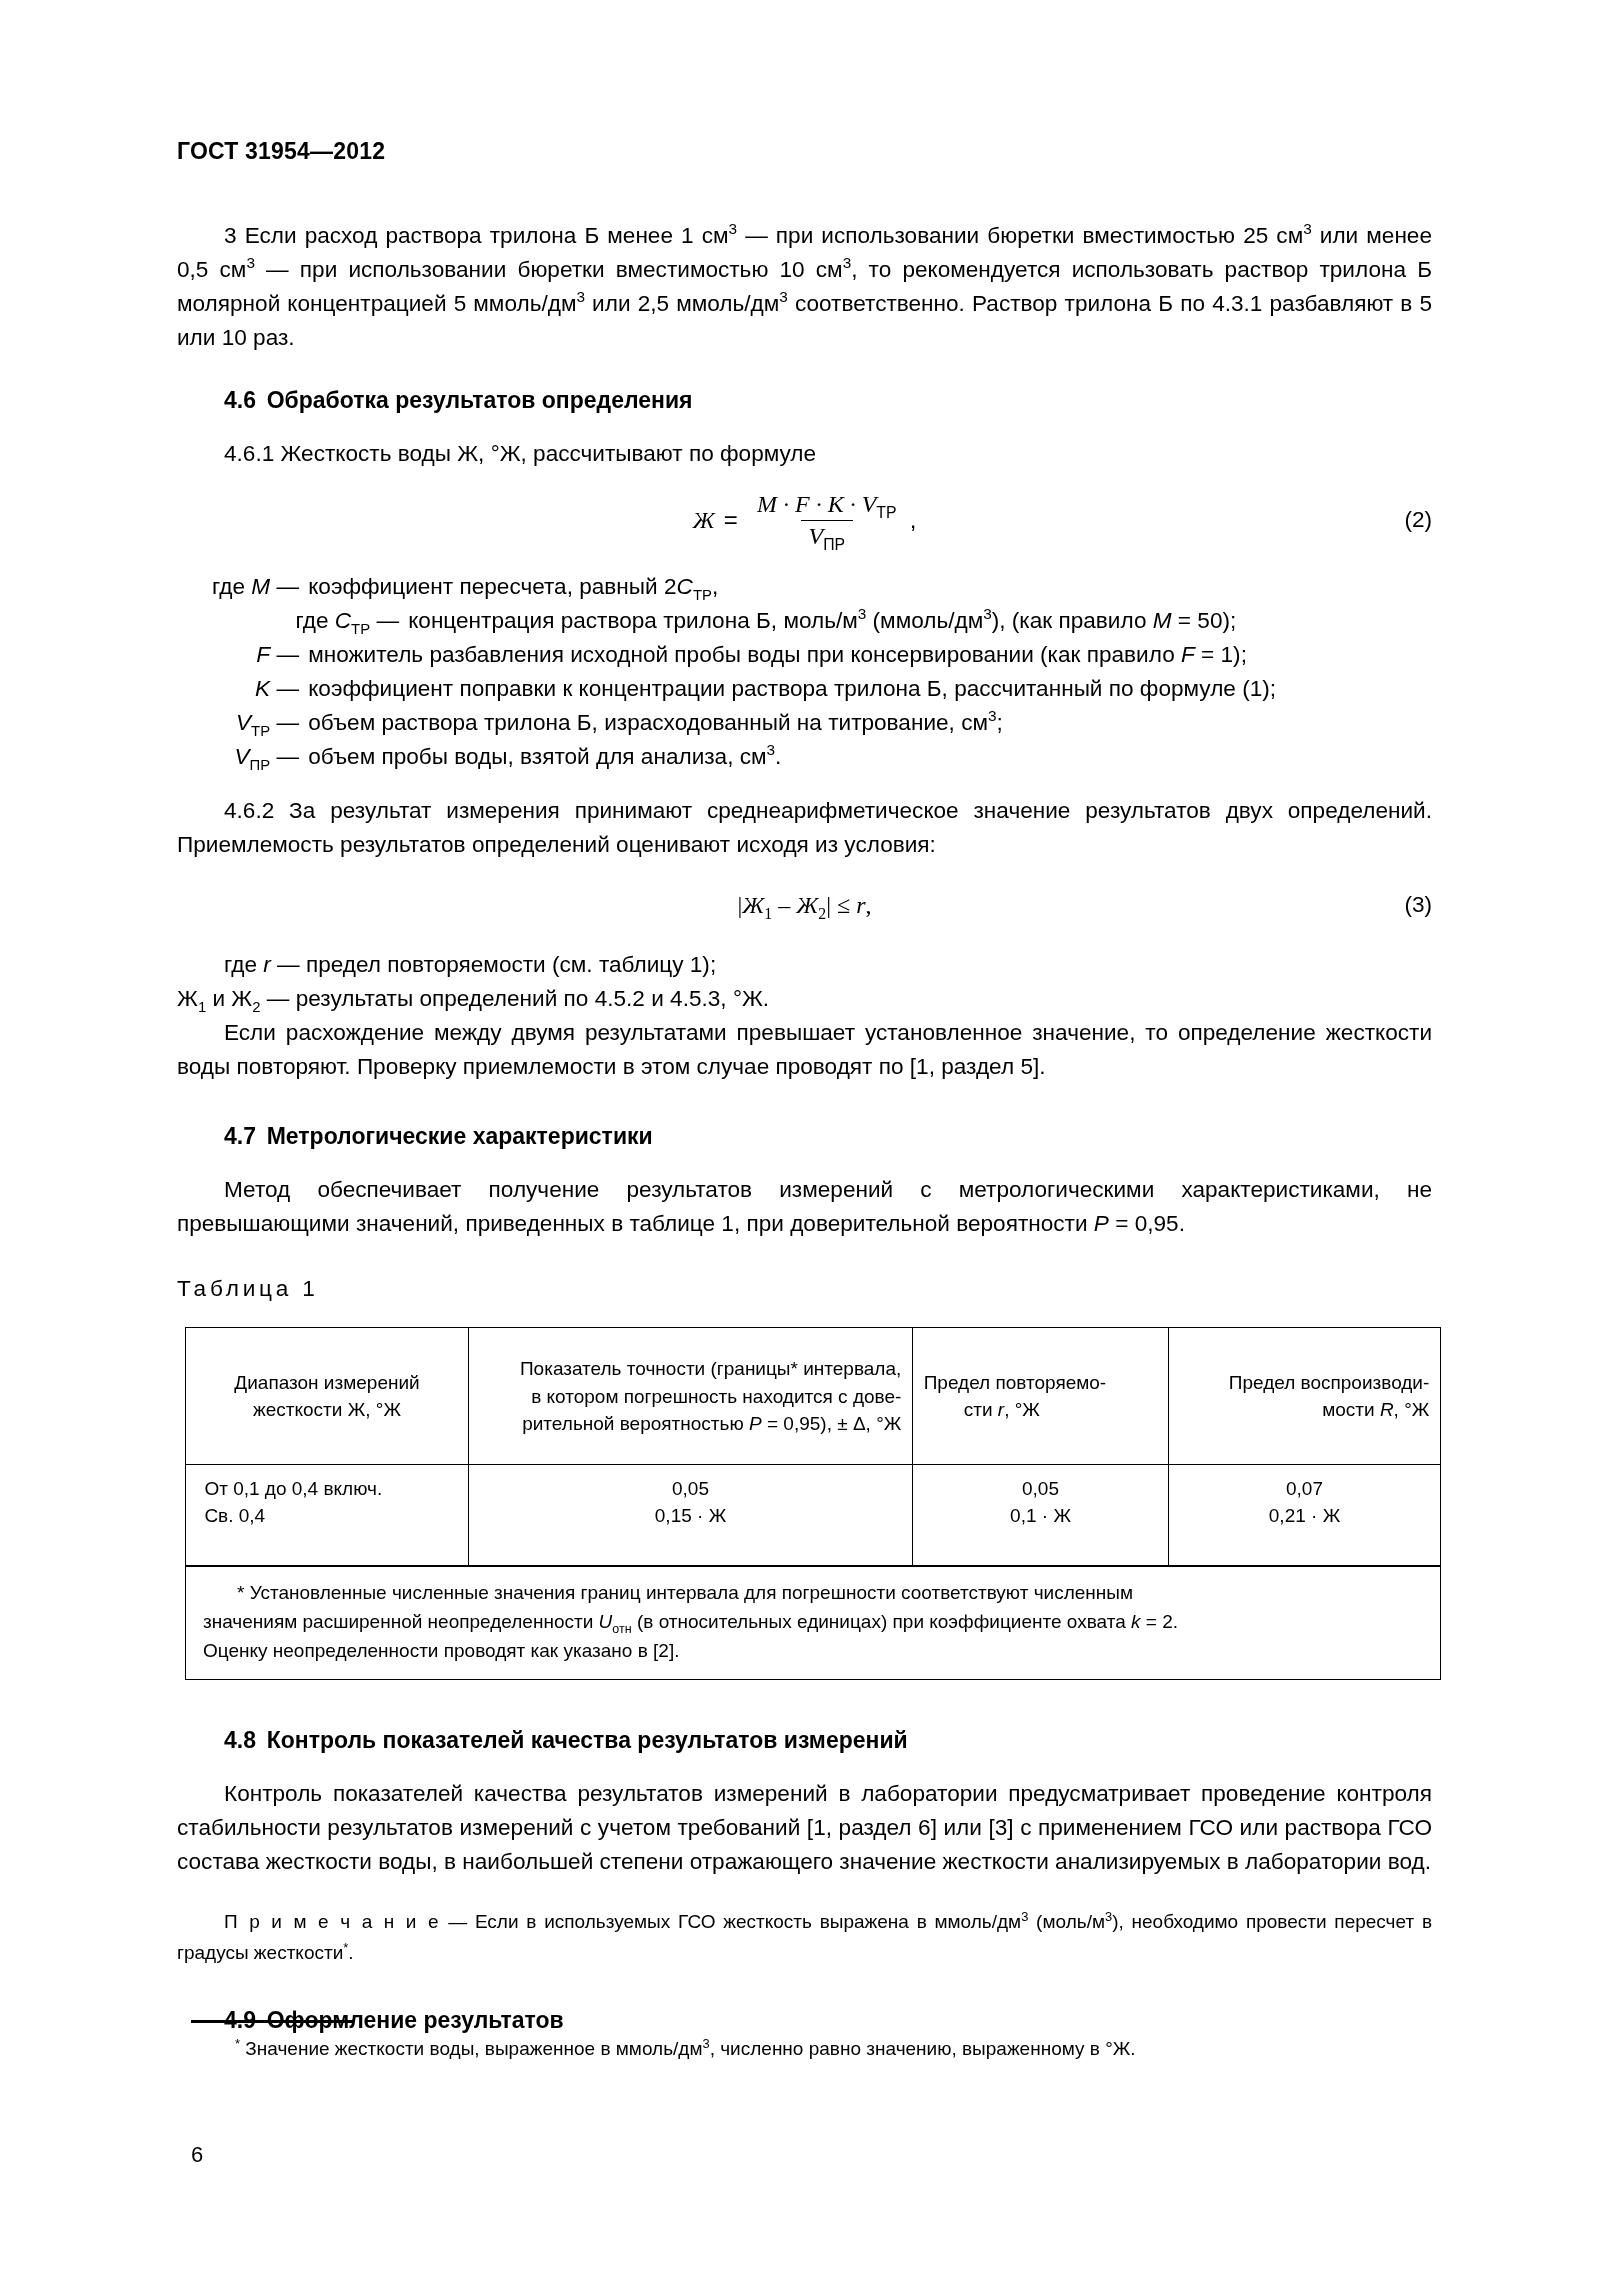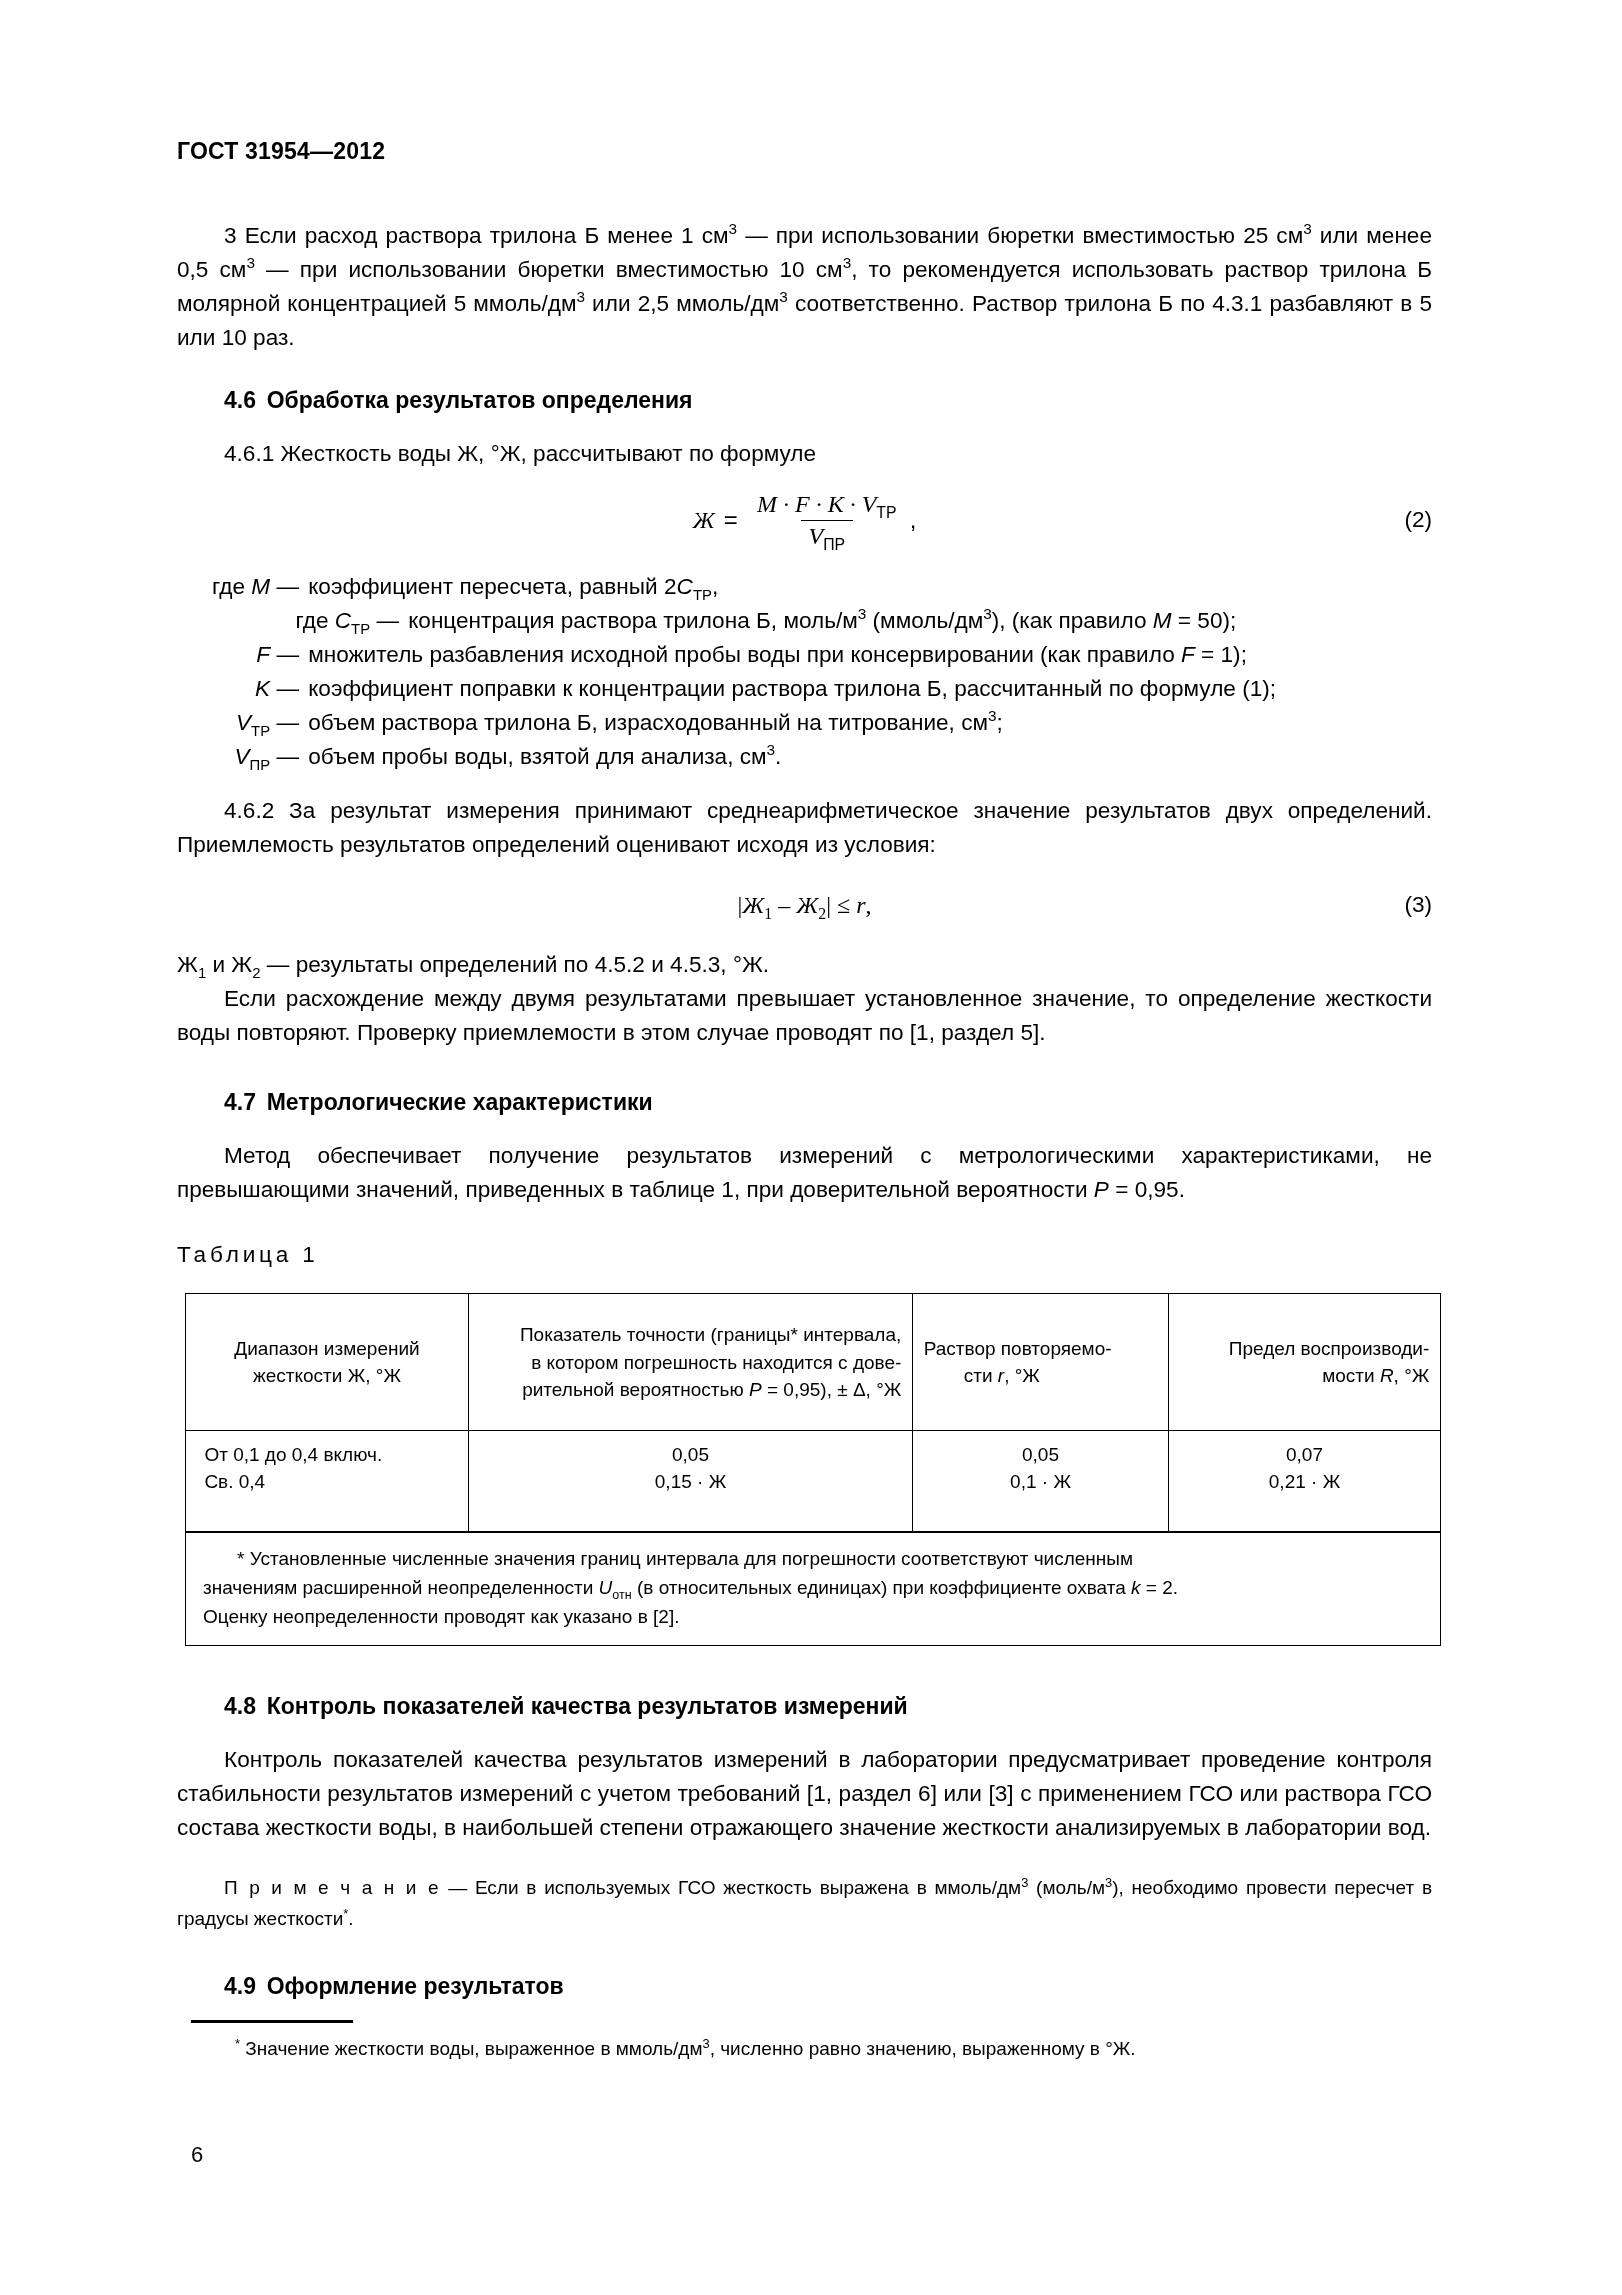--- a/index.html
+++ b/index.html
@@ -249,20 +249,21 @@
 
     <div class="gap-sm"></div>
 
     <div class="formula-row">
       <span style="font-family:'Liberation Serif', serif;">|<span class="mathit">Ж</span><sub>1</sub> – <span class="mathit">Ж</span><sub>2</sub>| ≤ <span class="mathit">r</span>,</span>
       <span class="eqnum">(3)</span>
     </div>
 
     <div class="gap-sm"></div>
 
+    <p class="body-text" style="padding-left:47px;">где <span class="it">r</span> — предел повторяемости (см. таблицу 1);</p>
     <p class="body-text">Ж<sub>1</sub> и Ж<sub>2</sub> — результаты определений по 4.5.2 и 4.5.3, °Ж.</p>
     <p class="body-text indent">Если расхождение между двумя результатами превышает установленное значение, то определение жесткости воды повторяют. Проверку приемлемости в этом случае проводят по [1, раздел 5].</p>
 
     <div class="gap-lg"></div>
 
     <p class="sect-head"><span class="num">4.7</span><span>Метрологические характеристики</span></p>
 
     <div class="gap-sm"></div>
 
     <p class="body-text indent">Метод обеспечивает получение результатов измерений с метрологическими характеристиками, не превышающими значений, приведенных в таблице 1, при доверительной вероятности <span class="it">P</span> = 0,95.</p>
@@ -285,21 +286,21 @@
           <th class="h">
             <span>Диапазон измерений</span><br>
             <span>жесткости Ж, °Ж</span>
           </th>
           <th class="h" style="text-align:right;">
             <span>Показатель точности (границы* интервала,</span><br>
             <span>в котором погрешность находится с дове-</span><br>
             <span>рительной вероятностью </span><span class="it">P</span><span> = 0,95), ± Δ, °Ж</span>
           </th>
           <th class="h" style="text-align:left;">
-            <span>Раствор повторяемо-</span><br>
+            <span>Предел повторяемо-</span><br>
             <span style="display:inline-block; padding-left:40px;"><span>сти </span><span class="it">r</span><span>, °Ж</span></span>
           </th>
           <th class="h" style="text-align:right;">
             <span>Предел воспроизводи-</span><br>
             <span style="display:inline-block; padding-left:47px;"><span>мости </span><span class="it">R</span><span>, °Ж</span></span>
           </th>
         </tr>
       </thead>
       <tbody>
         <tr>

